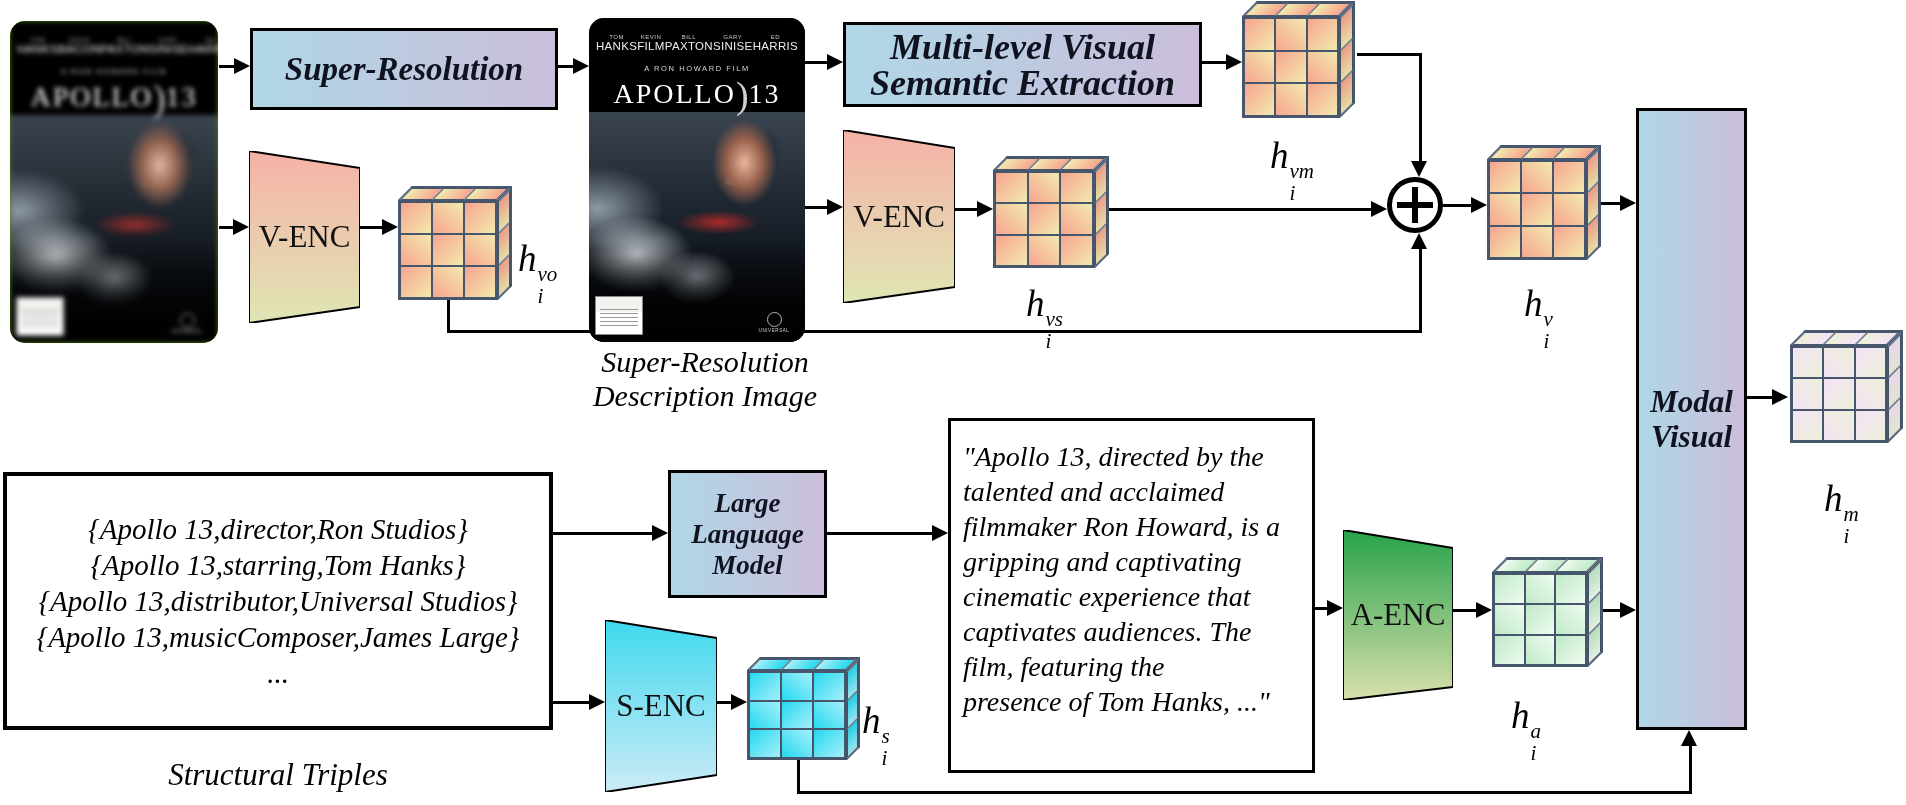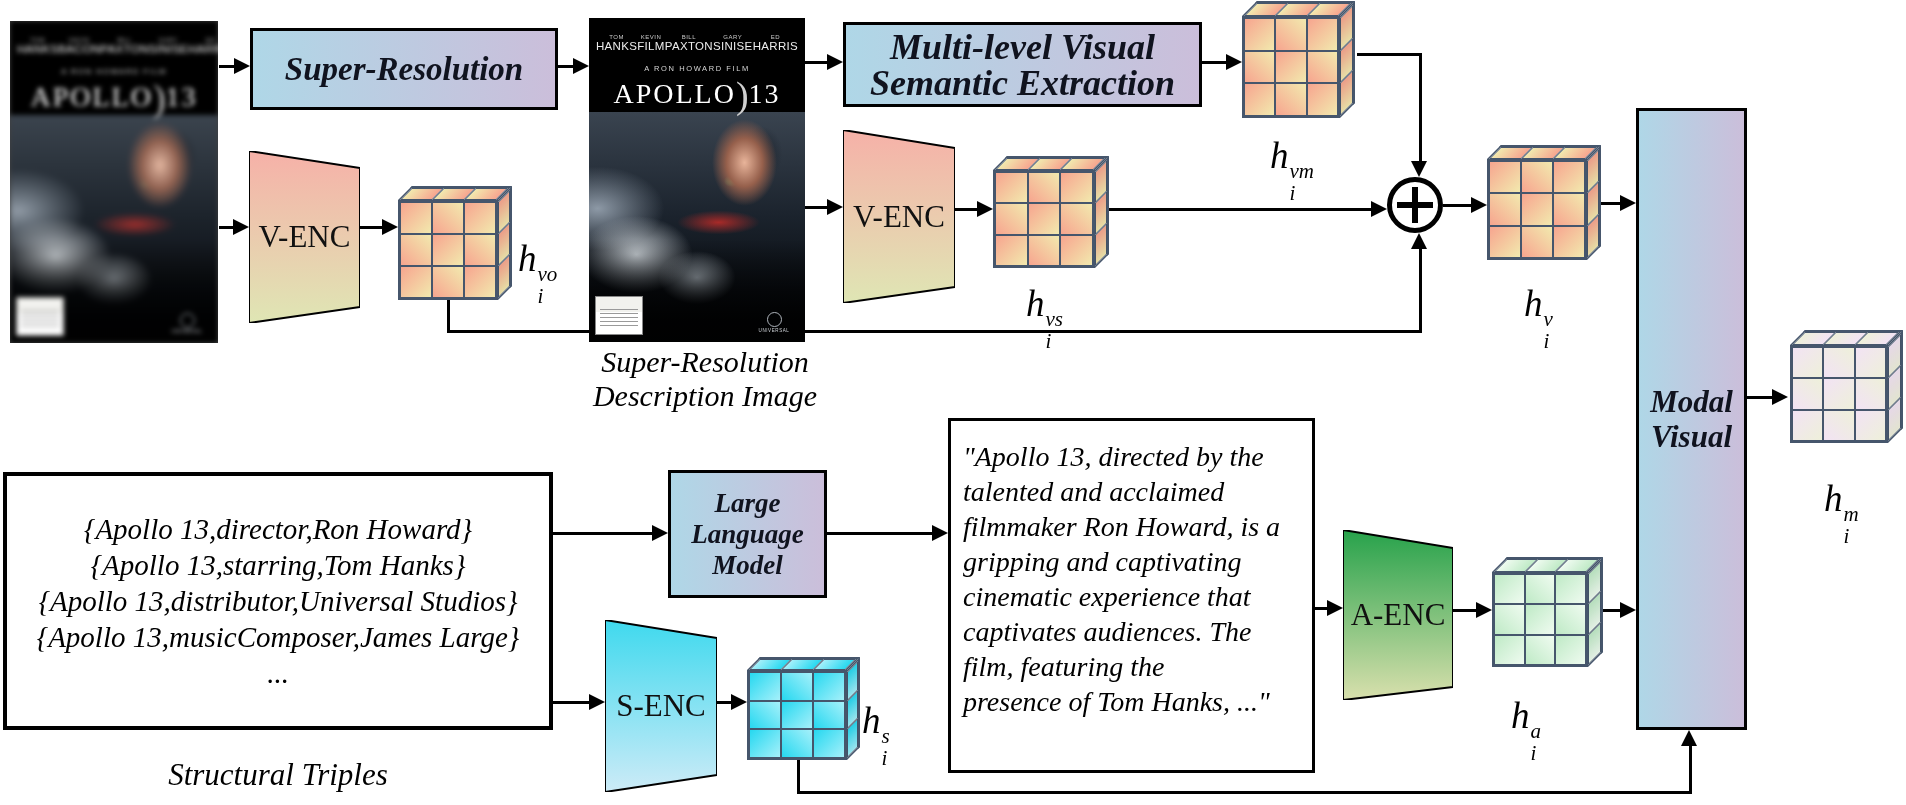--- a/index.html
+++ b/index.html
@@ -48,21 +48,21 @@
                  font-size:21px;line-height:1;vertical-align:-10px;margin-left:1px;margin-top:48px;}
   .hlbl .scripts .sub{margin-top:1px;}
   
   .oplus{position:absolute;box-sizing:border-box;width:56px;height:56px;border:5px solid #000;
          border-radius:50%;background:#fff;z-index:2;}
   .oplus .ph{position:absolute;left:5px;right:5px;top:50%;height:6px;margin-top:-3px;background:#000;}
   .oplus .pv{position:absolute;top:5px;bottom:5px;left:50%;width:6px;margin-left:-3px;background:#000;}
   
   .caption{position:absolute;font-style:italic;text-align:center;color:#000;z-index:2;}
   
-  .poster{position:absolute;background:#404040;overflow:hidden;z-index:2;}
+  .poster{position:absolute;background:#4d7c0f;overflow:hidden;z-index:2;border-radius:15px;}
   .poster-inner{position:absolute;left:0;top:0;right:0;bottom:0;background:#000;}
   .poster-inner.blur{filter:blur(2.6px) saturate(.85);}
   .cast{position:absolute;top:16px;left:7px;right:7px;display:flex;justify-content:space-between;
         text-align:center;font-family:"Liberation Sans",sans-serif;z-index:2;}
   .cast .fn{display:block;font-size:6px;color:#c9c9c9;letter-spacing:.5px;}
   .cast .ln{display:block;font-size:11.5px;color:#ececec;letter-spacing:.3px;}
   .credit{position:absolute;top:46px;left:0;width:100%;text-align:center;font-size:7.5px;
           color:#d6d6d6;letter-spacing:1.6px;font-family:"Liberation Sans",sans-serif;z-index:2;}
   .ptitle{position:absolute;top:55px;left:0;width:100%;text-align:center;font-size:28px;
           color:#fff;letter-spacing:2px;z-index:2;font-family:"Liberation Serif",serif;}
@@ -514,21 +514,21 @@
       <span class="sup">m</span>
       <span class="sub">i</span>
     </span></span>
 
 <div class="oplus" style="left:1387px;top:177px">
     <span class="ph"></span>
     <span class="pv"></span>
   </div>
 
 <div class="tbox" style="left:3px;top:472px;width:550px;height:258px;border:4px solid #000;display:flex;flex-direction:column;align-items:center;justify-content:center;font-size:29px;line-height:36px;text-align:center">
-  <div>{Apollo 13,director,Ron Howard}</div>
+  <div>{Apollo 13,director,Ron Studios}</div>
   <div>{Apollo 13,starring,Tom Hanks}</div>
   <div>{Apollo 13,distributor,Universal Studios}</div>
   <div>{Apollo 13,musicComposer,James Large}</div>
   <div>...</div>
 </div>
 <div class="caption" style="left:100px;top:757px;width:356px;font-size:31px">Structural Triples</div>
 
 <div class="tbox" style="left:948px;top:418px;width:367px;height:355px;border:3px solid #000;padding:18px 6px 0 12px;font-size:28px;line-height:35px">
   <div>"Apollo 13, directed by the</div>
   <div>talented and acclaimed</div>

